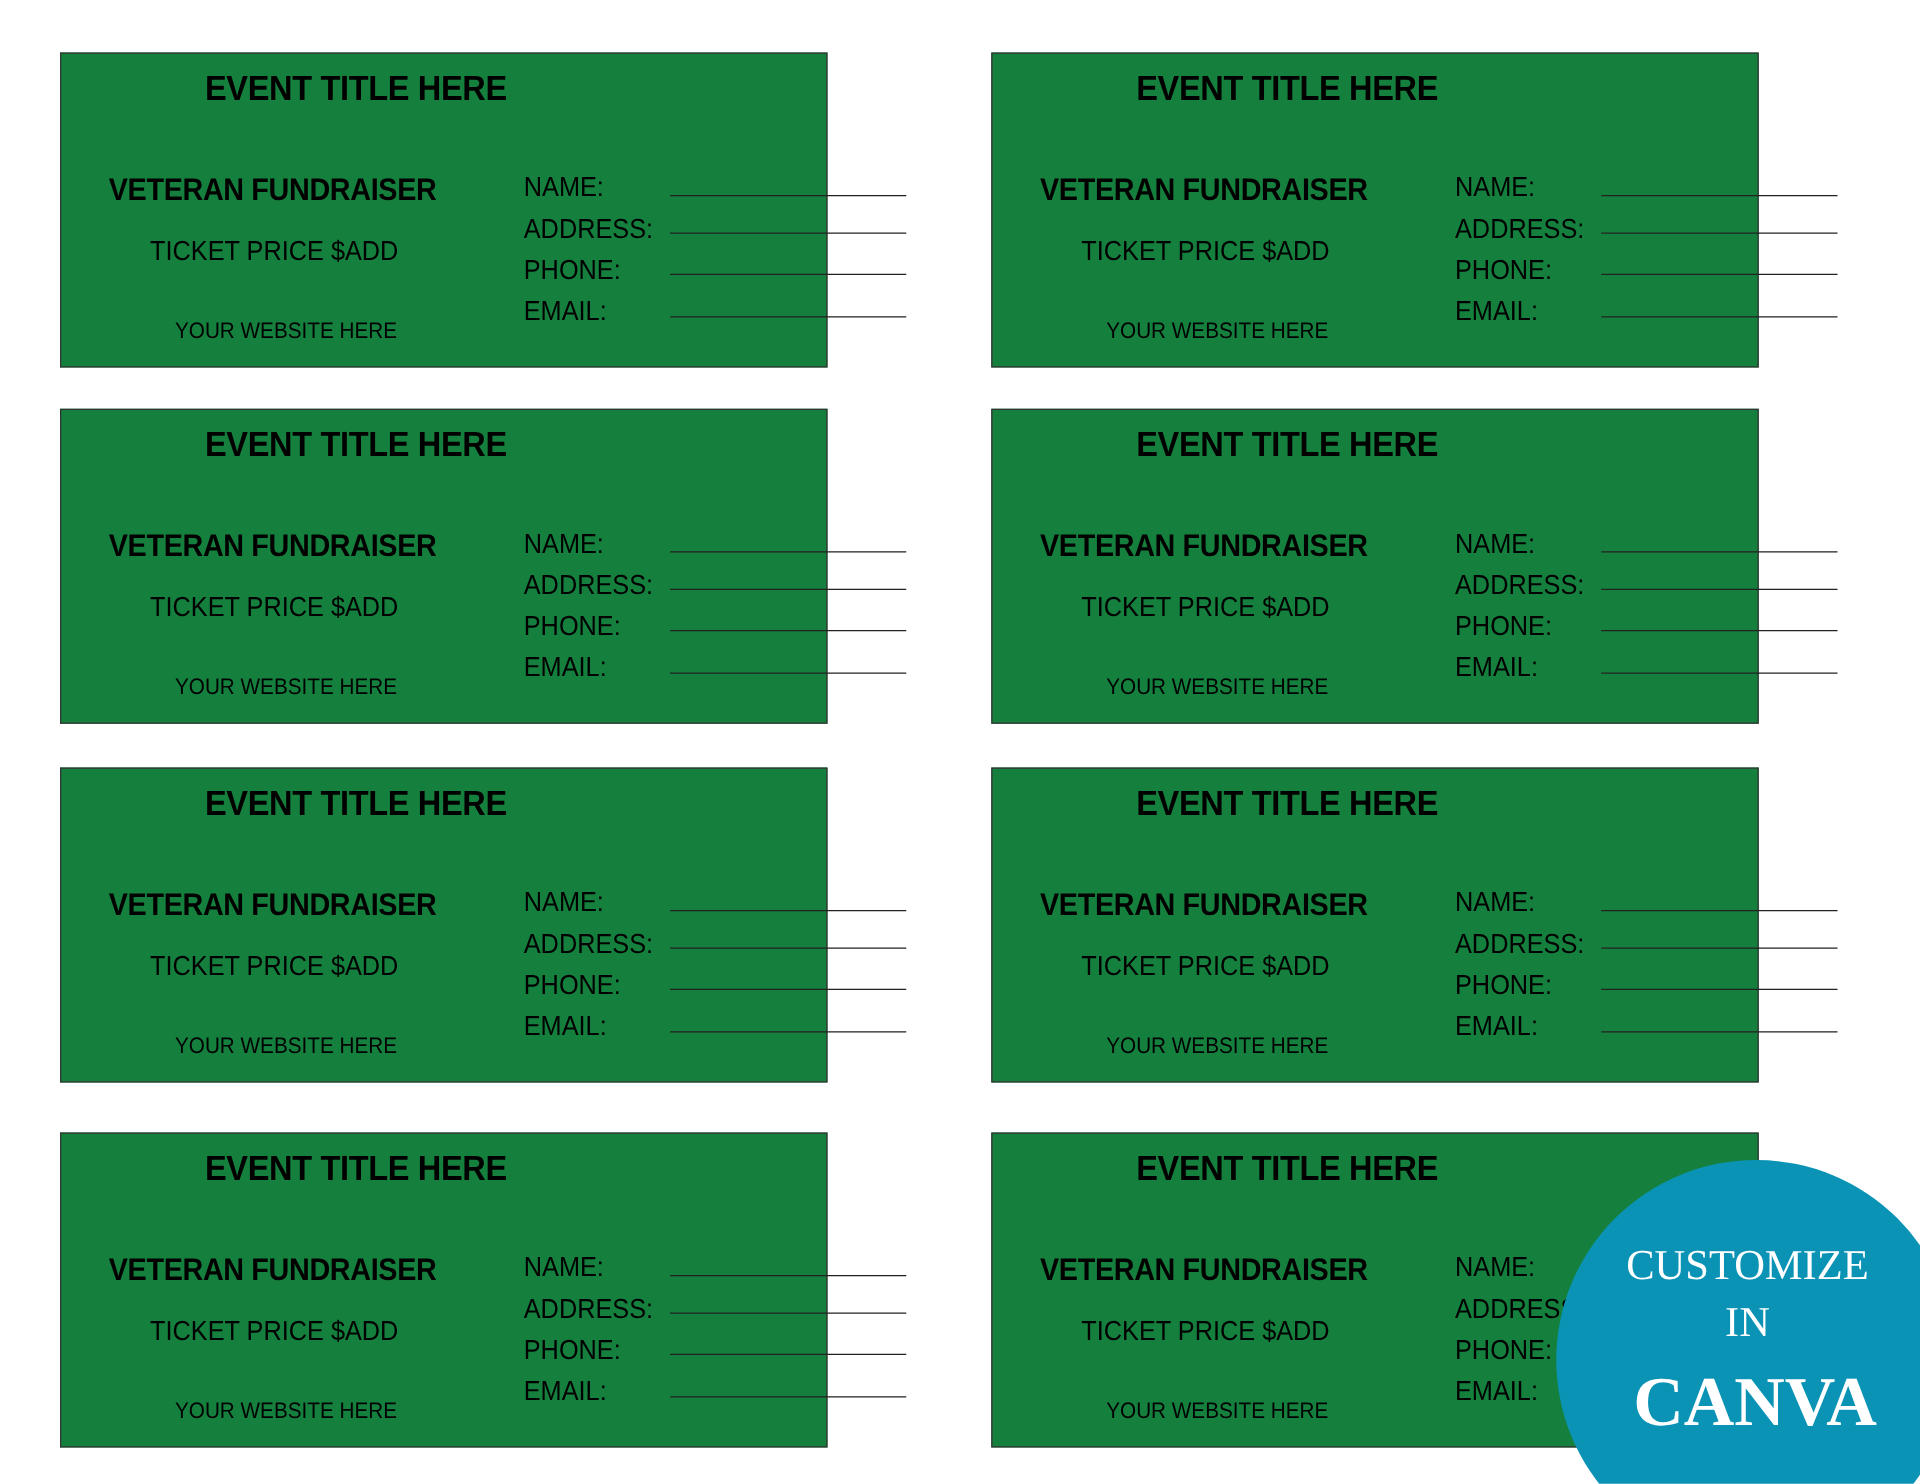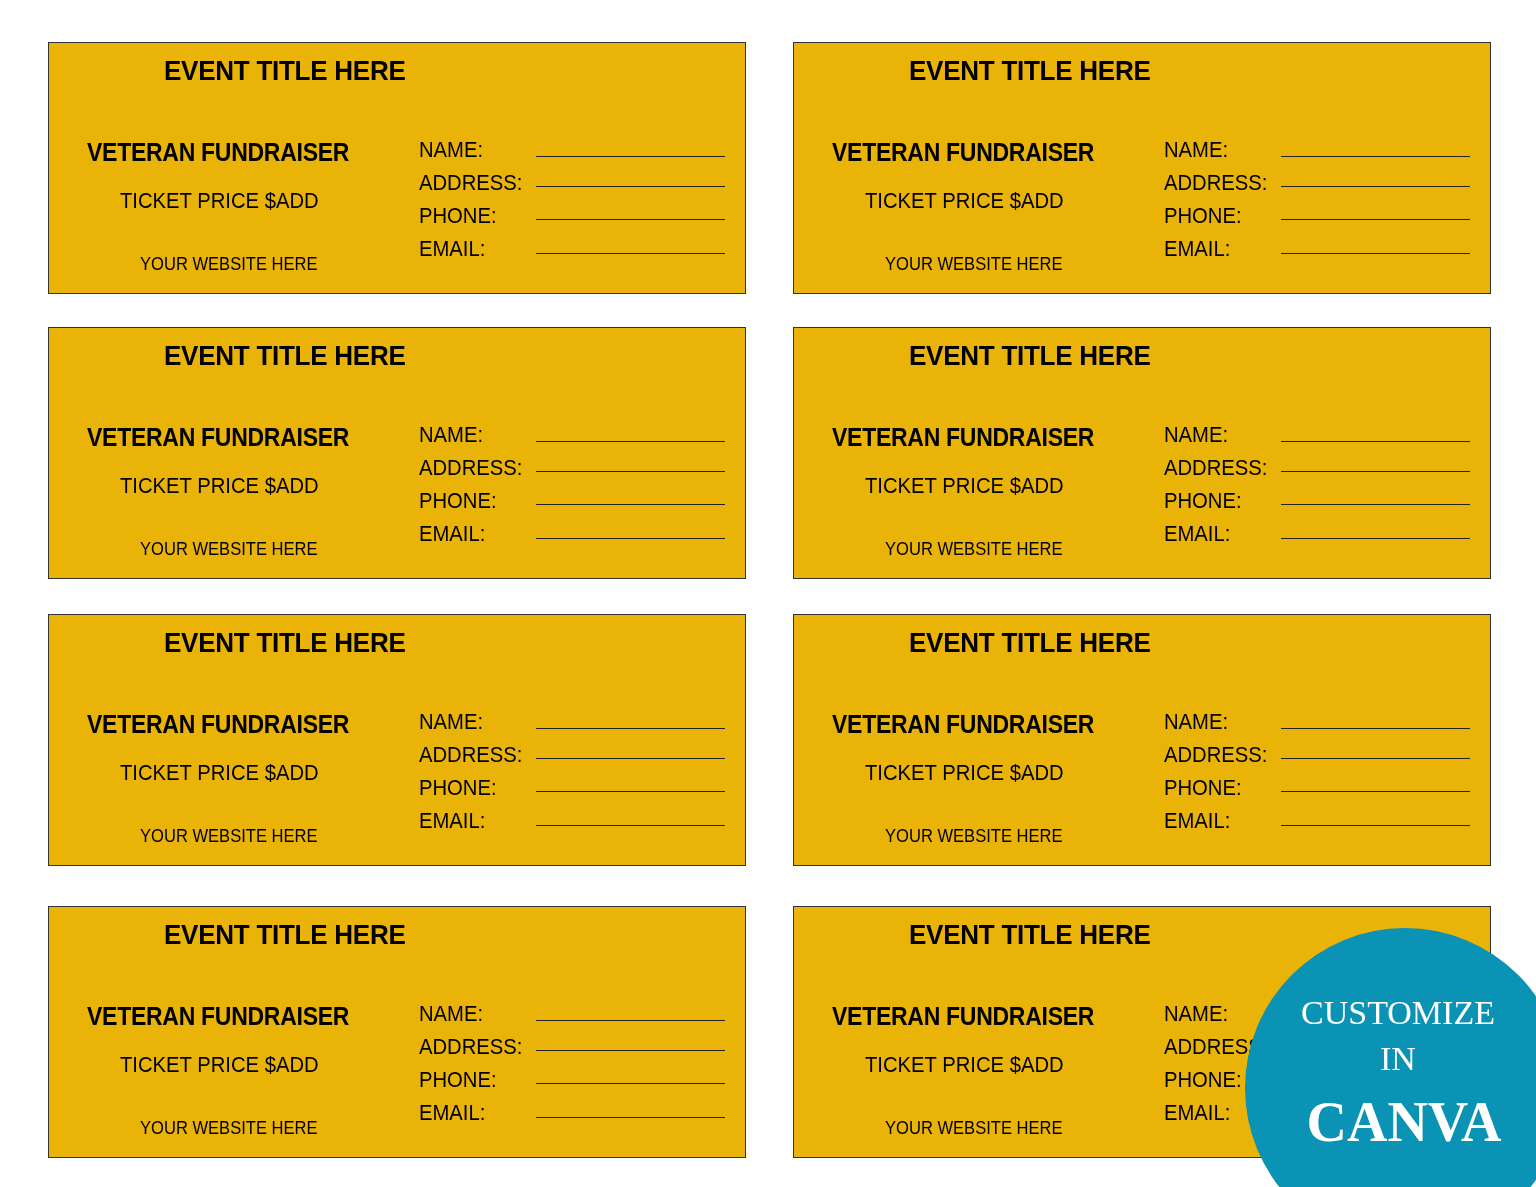--- a/index.html
+++ b/index.html
@@ -2,23 +2,23 @@
 <html><head>
 <meta charset="utf-8">
 <style>
   html, body { margin:0; padding:0; }
   body {
     width:1536px; height:1187px; position:relative; overflow:hidden;
     background:#ffffff; font-family:"Liberation Sans", sans-serif; color:#000;
   }
   .ticket {
     position:absolute; box-sizing:border-box;
-    width:698px; height:252px;
+    width:614px; height:252px;
     border:1.5px solid #333;
-    background:#eab308;
+    background:#15803d;
   }
   .t-title {
     position:absolute; left:115px; top:12px;
     font-size:28px; font-weight:bold; letter-spacing:-0.3px; white-space:nowrap;
     transform:scaleX(0.93); transform-origin:left top;
   }
   .t-event {
     position:absolute; left:38px; top:95px;
     font-size:25px; font-weight:bold; white-space:nowrap; letter-spacing:-0.3px;
     transform:scaleX(0.92); transform-origin:left top;

